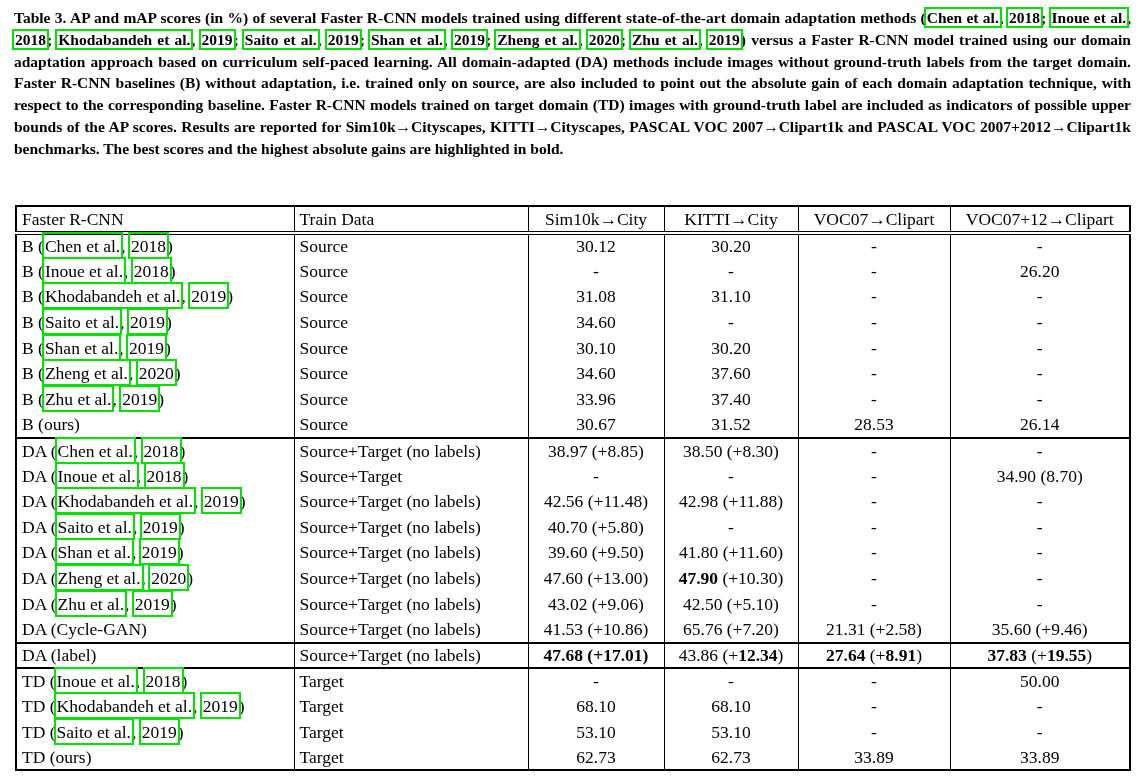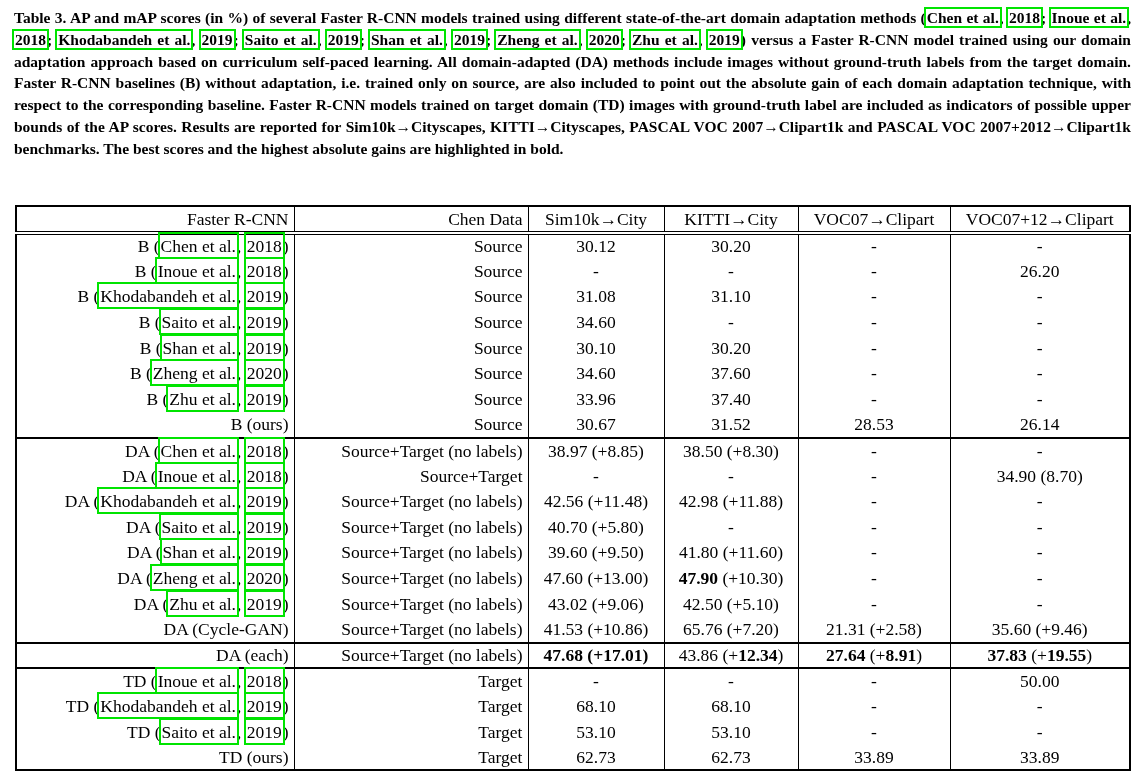--- a/index.html
+++ b/index.html
@@ -36,21 +36,21 @@
     border-left:1px solid #000;
     border-right:1px solid #000;
     padding:0 5px;
     height:25.6px;
     font-weight:400;
     white-space:nowrap;
     overflow:visible;
   }
   .results thead th { border-bottom:4px double #000; height:27px; }
   .results tbody { border-top:2px solid #000; }
-  .left { text-align:right; }
+  .left { text-align:left; }
   .center { text-align:center; }
   .results .cite { padding:2px 1px 1px; }
   .results b, .caption b { font-weight:700; }
 </style>
 </head>
 <body>
 
 <div>
   <p class="caption" id="caption">Table 3. AP and mAP scores (in %) of several Faster R-CNN models trained using different state-of-the-art domain adaptation methods (<span class="cite">Chen et al.</span>, <span class="cite">2018</span>; <span class="cite">Inoue et al.</span>, <span class="cite">2018</span>; <span class="cite">Khodabandeh et al.</span>, <span class="cite">2019</span>; <span class="cite">Saito et al.</span>, <span class="cite">2019</span>; <span class="cite">Shan et al.</span>, <span class="cite">2019</span>; <span class="cite">Zheng et al.</span>, <span class="cite">2020</span>; <span class="cite">Zhu et al.</span>, <span class="cite">2019</span>) versus a Faster R-CNN model trained using our domain adaptation approach based on curriculum self-paced learning. All domain-adapted (DA) methods include images without ground-truth labels from the target domain. Faster R-CNN baselines (B) without adaptation, i.e. trained only on source, are also included to point out the absolute gain of each domain adaptation technique, with respect to the corresponding baseline. Faster R-CNN models trained on target domain (TD) images with ground-truth label are included as indicators of possible upper bounds of the AP scores. Results are reported for Sim10k→Cityscapes, KITTI→Cityscapes, PASCAL VOC 2007→Clipart1k and PASCAL VOC 2007+2012→Clipart1k benchmarks. The best scores and the highest absolute gains are highlighted in bold.</p>
 
@@ -59,21 +59,21 @@
       <col style="width:278px">
         <col style="width:234px">
         <col style="width:136px">
       <col style="width:134px">
         <col style="width:152px">
         <col style="width:180px">
     </colgroup>
     <thead>
       <tr id="thead-row">
           <th class="left">Faster R-CNN</th>
-          <th class="left">Chen Data</th>
+          <th class="left">Train Data</th>
           <th class="center">Sim10k→City</th>
           <th class="center">KITTI→City</th>
           <th class="center">VOC07→Clipart</th>
           <th class="center">VOC07+12→Clipart</th>
         </tr>
     </thead>
   <tbody>
         <tr>
           <td class="left">B (<span class="cite">Chen et al.</span>, <span class="cite">2018</span>)</td>
           <td class="left">Source</td>
@@ -200,21 +200,21 @@
           <td class="left">DA (Cycle-GAN)</td>
           <td class="left">Source+Target (no labels)</td>
           <td class="center">41.53 (+10.86)</td>
           <td class="center">65.76 (+7.20)</td>
           <td class="center">21.31 (+2.58)</td>
           <td class="center">35.60 (+9.46)</td>
         </tr>
       </tbody>
       <tbody>
         <tr>
-          <td class="left">DA (each)</td>
+          <td class="left">DA (label)</td>
           <td class="left">Source+Target (no labels)</td>
           <td class="center"><b>47.68 (+17.01)</b></td>
           <td class="center">43.86 (+<b>12.34</b>)</td>
           <td class="center"><b>27.64</b> (+<b>8.91</b>)</td>
           <td class="center"><b>37.83</b> (+<b>19.55</b>)</td>
         </tr>
       </tbody>
       <tbody>
         <tr>
           <td class="left">TD (<span class="cite">Inoue et al.</span>, <span class="cite">2018</span>)</td>

